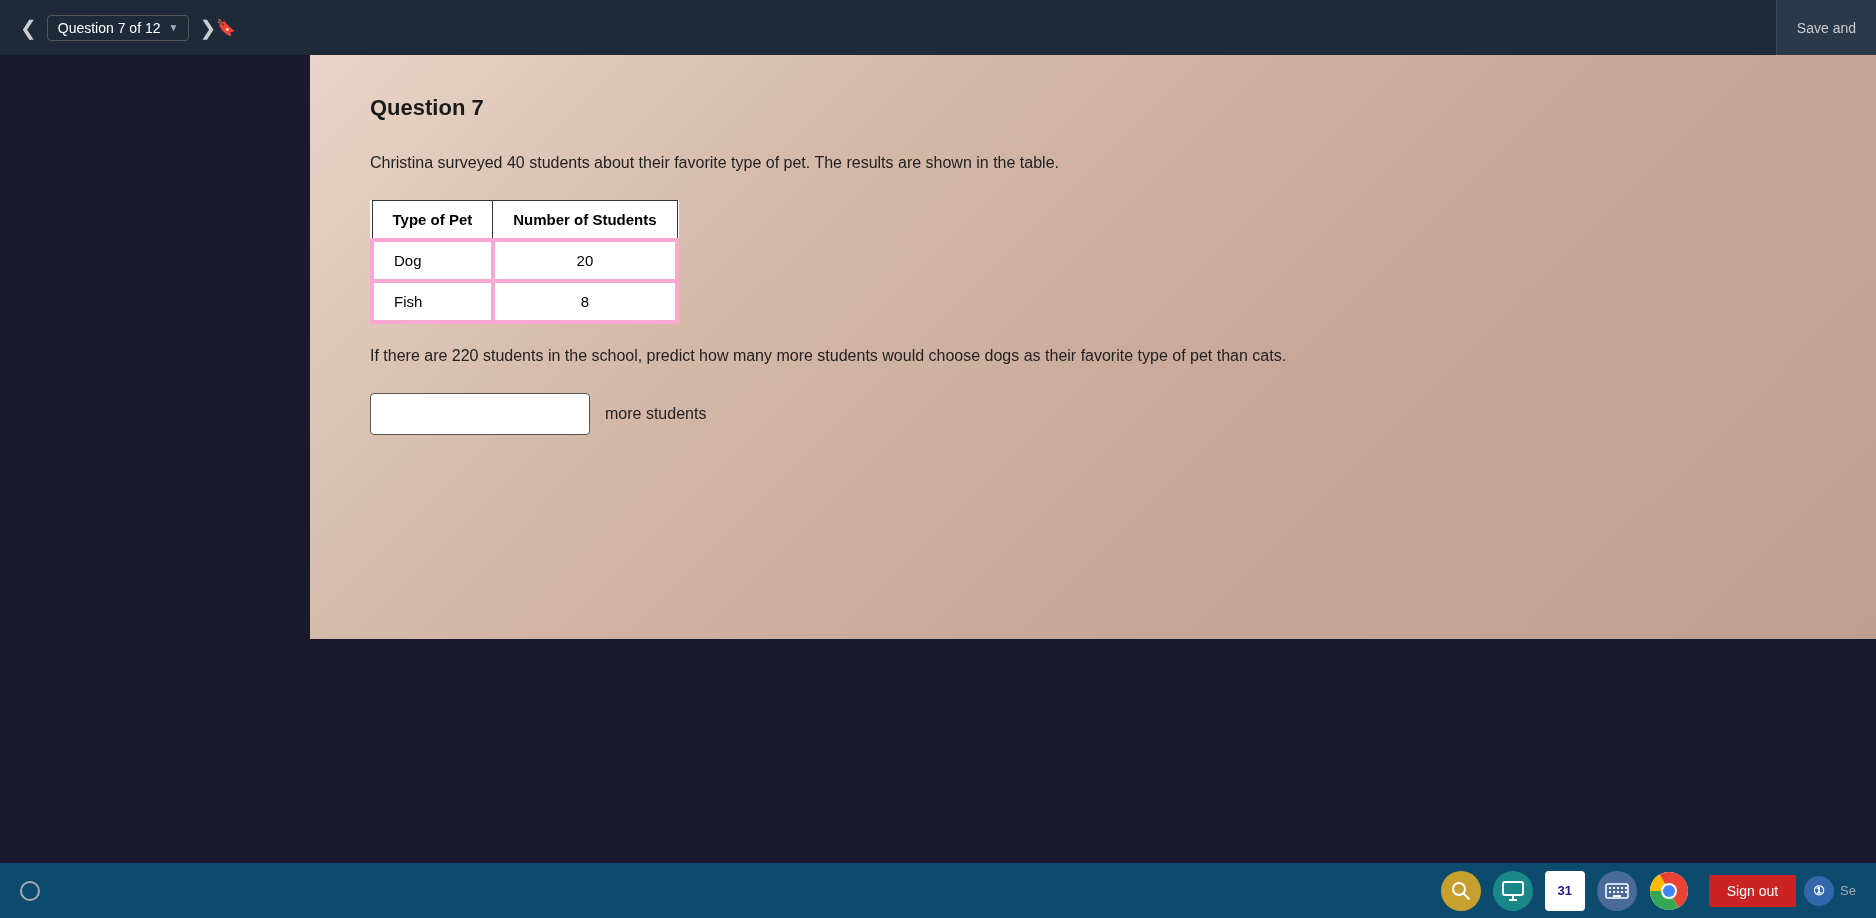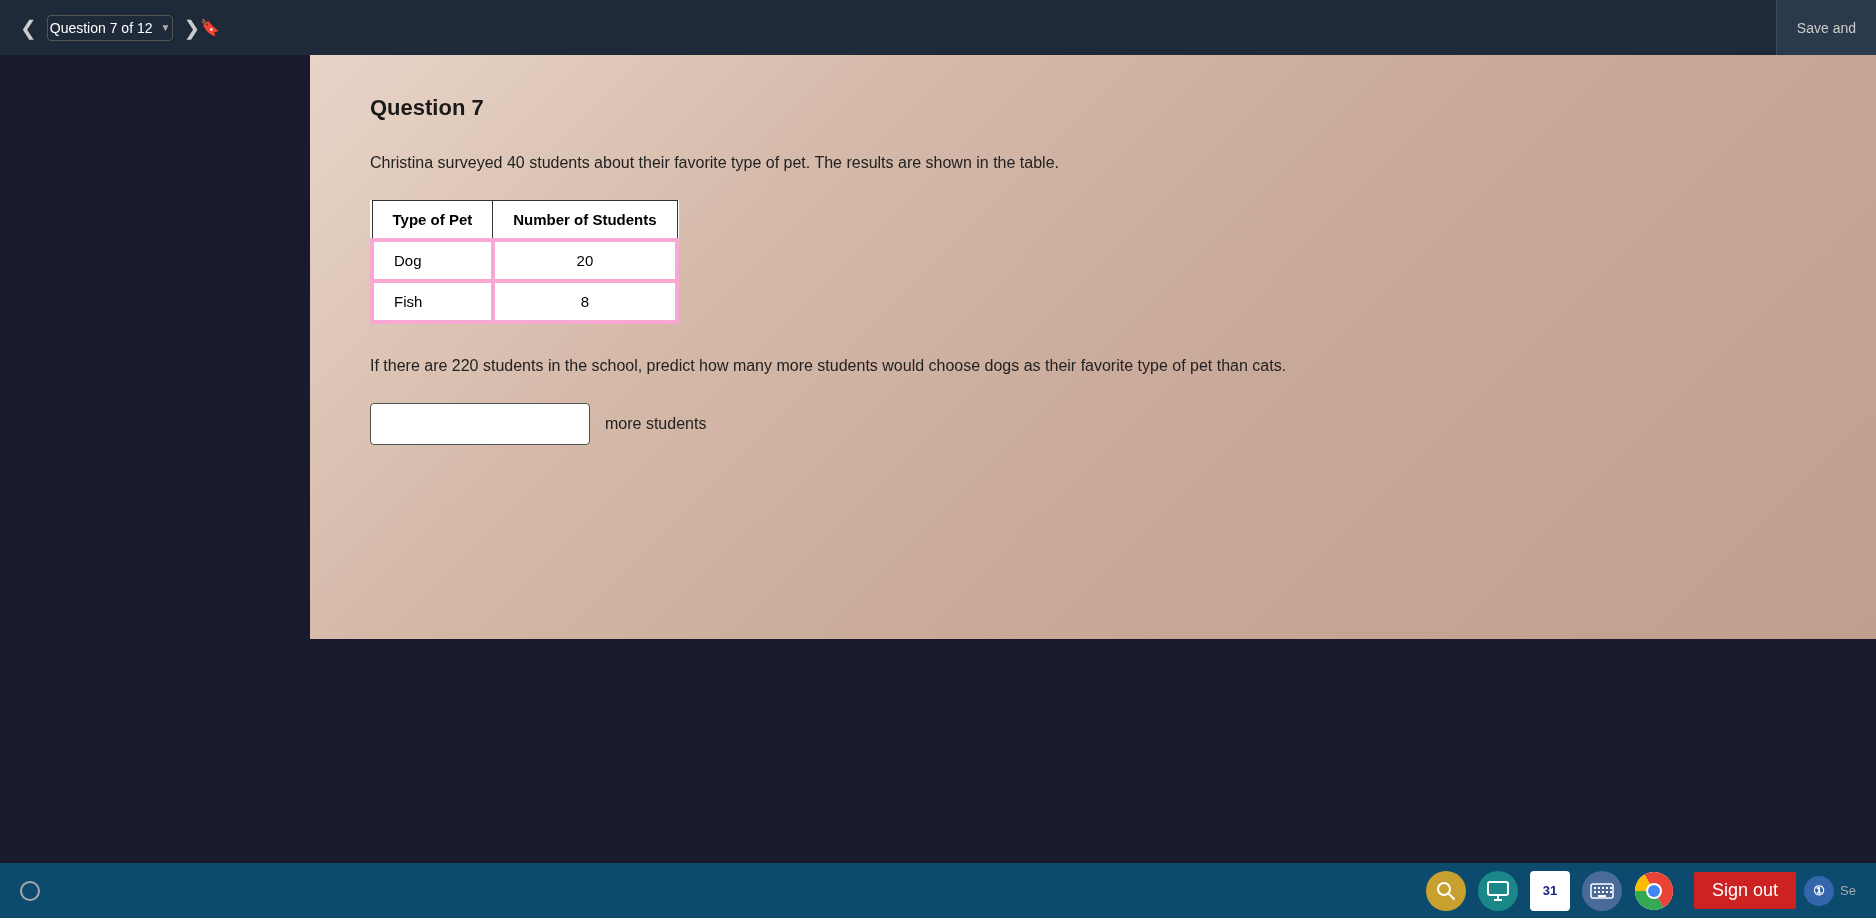--- a/index.html
+++ b/index.html
@@ -51,21 +51,21 @@
       color: #ccc;
     }
 
     .question-selector {
       display: flex;
       align-items: center;
       border: 1px solid #555;
       border-radius: 4px;
       background: transparent;
       color: #fff;
-      padding: 4px 2px;
+      padding: 4px 10px;
       font-size: 14px;
       cursor: pointer;
       gap: 8px;
     }
 
     .question-selector .dropdown-arrow {
       font-size: 10px;
       color: #aaa;
     }
 
@@ -114,21 +114,21 @@
     .question-body {
       font-size: 16px;
       color: #222;
       margin-bottom: 25px;
       line-height: 1.5;
     }
 
     
     .pet-table {
       border-collapse: collapse;
-      margin-bottom: 30px;
+      margin-bottom: 20px;
       background: white;
     }
 
     .pet-table th {
       border: 1px solid #333;
       padding: 10px 20px;
       font-weight: bold;
       text-align: left;
       font-size: 15px;
       background: #fff;
@@ -237,21 +237,21 @@
 
     .taskbar-icon.keyboard-icon {
       background: #4a6a9a;
     }
 
     .sign-out-btn {
       background: #cc2222;
       color: white;
       border: none;
       padding: 8px 18px;
-      font-size: 18px;
+      font-size: 14px;
       cursor: pointer;
       border-radius: 2px;
       margin-left: 20px;
     }
 
     .taskbar-avatar {
       width: 30px;
       height: 30px;
       border-radius: 50%;
       background: #3366aa;

